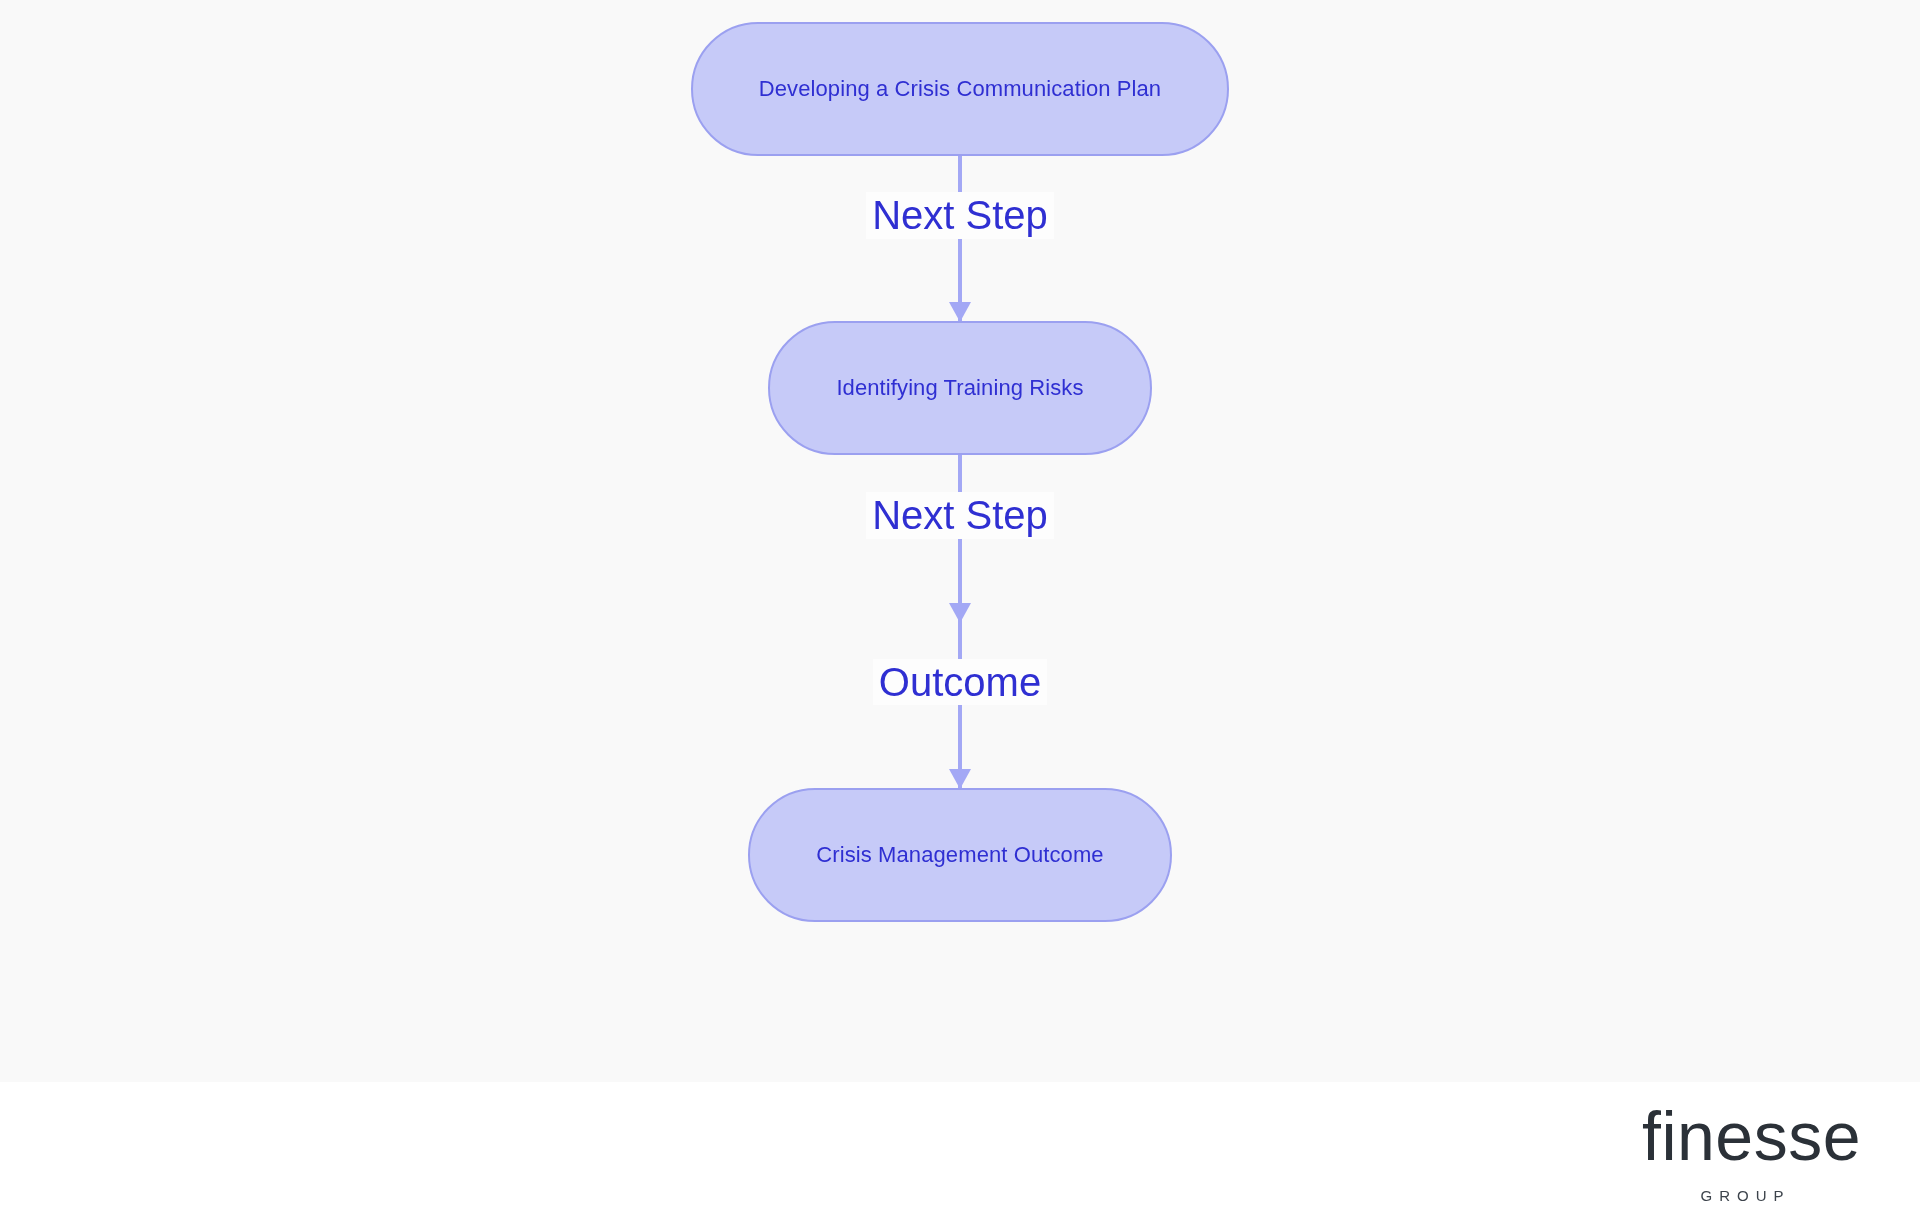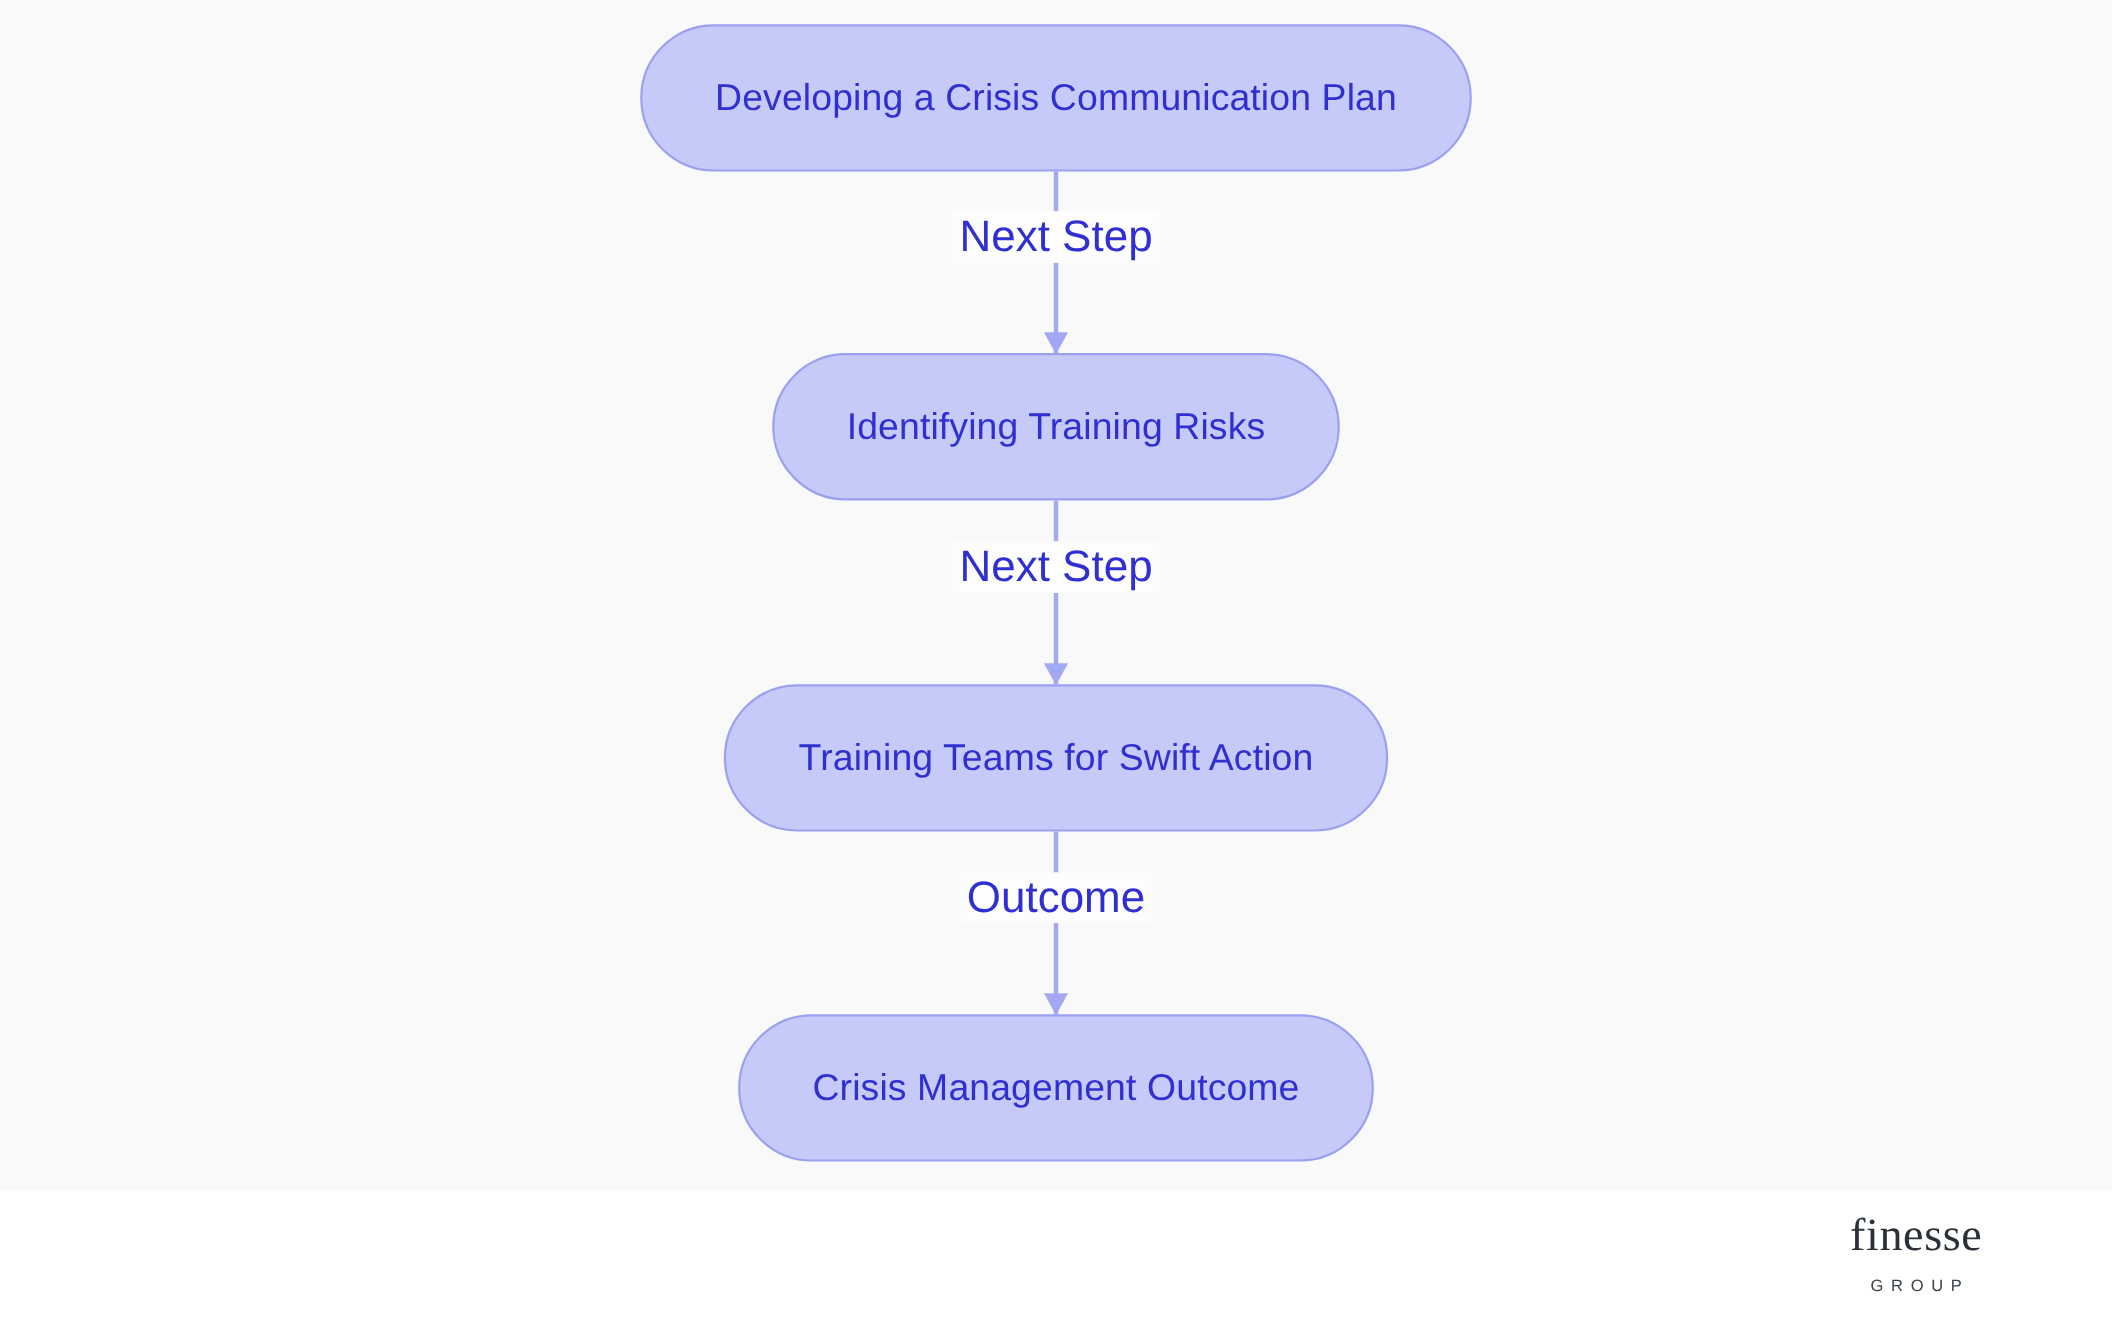--- a/index.html
+++ b/index.html
@@ -43,21 +43,21 @@
     align-items: center;
   }
 
   
   .node {
     position: relative;
     background: #c6caf8;
     border: 2px solid #9ba0f0;
     border-radius: 999px;
     color: #2f2fd2;
-    font-size: 34px;
+    font-size: 22px;
     font-weight: 400;
     letter-spacing: 0.1px;
     line-height: 1;
     display: flex;
     align-items: center;
     justify-content: flex-end;
     box-sizing: border-box;
     white-space: nowrap;
     height: 134px;
     padding: 0 66px;
@@ -137,22 +137,22 @@
   .logo {
     position: absolute;
     right: 78px;
     top: 20px;
     width: 200px;
     text-align: center;
     user-select: none;
   }
 
   .logo-word {
-    font-family: Liberation Serif, serif;
-    font-size: 42px;
+    font-family: Liberation Sans, sans-serif;
+    font-size: 68px;
     line-height: 1.02;
     color: #2b3138;
     letter-spacing: 0.5px;
     display: block;
   }
 
   .logo-sub {
     display: block;
     margin-top: 16px;
     font-family: "Liberation Sans", sans-serif;
@@ -183,23 +183,20 @@
       <div class="node node-2">
         <span class="node-label">Identifying Training Risks</span>
       </div>
 
       <div class="edge edge-2">
         <span class="edge-line"></span>
         <span class="edge-arrow"></span>
         <span class="edge-label">Next Step</span>
       </div>
 
-      <div class="node node-3">
-        <span class="node-label">Training Teams for Swift Action</span>
-      </div>
 
       <div class="edge edge-3">
         <span class="edge-line"></span>
         <span class="edge-arrow"></span>
         <span class="edge-label">Outcome</span>
       </div>
 
       <div class="node node-4">
         <span class="node-label">Crisis Management Outcome</span>
       </div>

